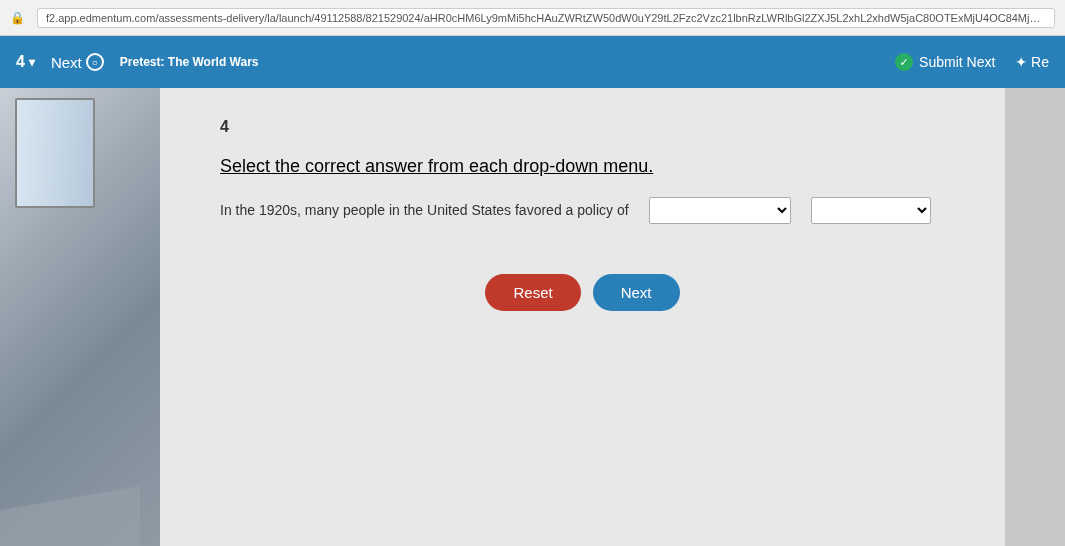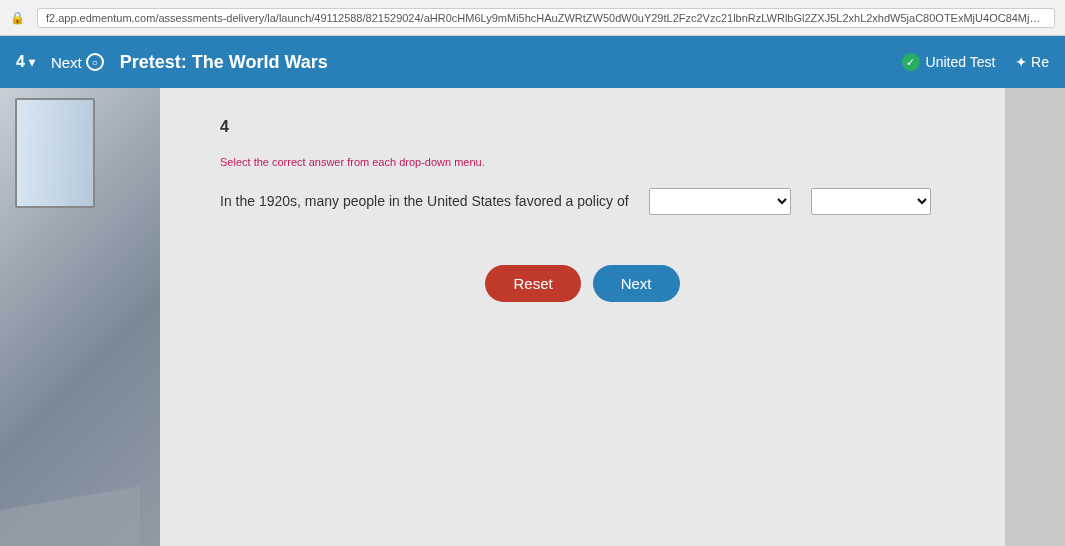--- a/index.html
+++ b/index.html
@@ -88,21 +88,21 @@
       height: 18px;
       border-radius: 50%;
       border: 2px solid white;
       display: flex;
       align-items: center;
       justify-content: center;
       font-size: 10px;
     }
 
     .nav-title {
-      font-size: 18px;
+      font-size: 12px;
       font-weight: bold;
       color: white;
       flex: 1;
     }
 
     .nav-submit-btn {
       background: transparent;
       border: none;
       color: white;
       font-size: 14px;
@@ -196,23 +196,24 @@
     }
 
     .question-number {
       font-size: 16px;
       font-weight: bold;
       color: #333;
       margin-bottom: 20px;
     }
 
     .question-instructions {
-      font-size: 11px;
-      color: #be185d;
+      font-size: 18px;
+      color: #000000;
       margin-bottom: 20px;
+      text-decoration: underline;
     }
 
     .question-text-row {
       display: flex;
       align-items: center;
       flex-wrap: wrap;
       gap: 20px;
       font-size: 14px;
       color: #333;
       line-height: 1.8;
@@ -280,21 +281,21 @@
     <span>4</span>
     <span class="nav-chevron">▾</span>
   </div>
   <div class="nav-next" style="margin-left:8px; margin-right:16px;">
     <span>Next</span>
     <div class="nav-next-circle">○</div>
   </div>
   <div class="nav-title">Pretest: The World Wars</div>
   <button class="nav-submit-btn">
     <div class="submit-check-icon">✓</div>
-    <span>United Test</span>
+    <span>Submit Next</span>
   </button>
   <button class="nav-review-btn">
     <span>✦</span>
     <span>Re</span>
   </button>
 </div>
 
 <div class="main-content">
 
   <div class="left-sidebar">

